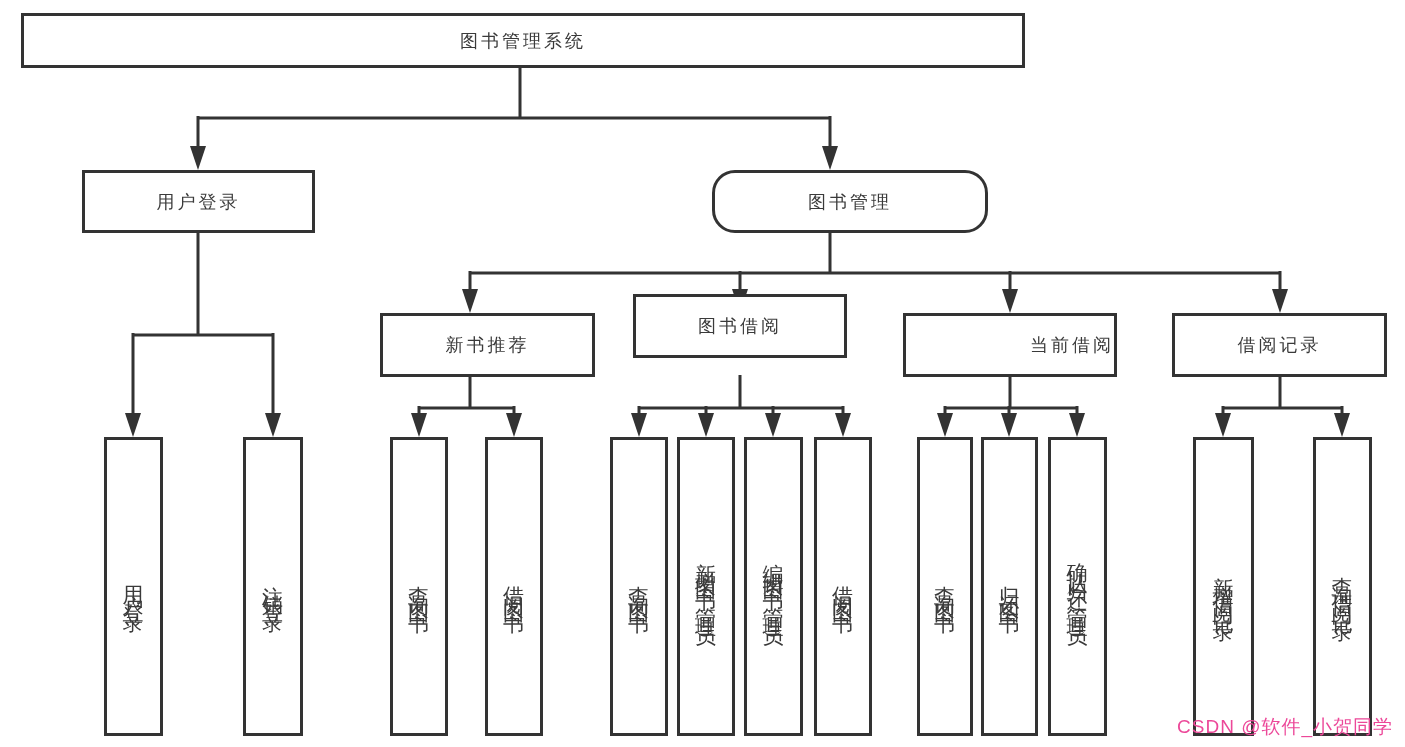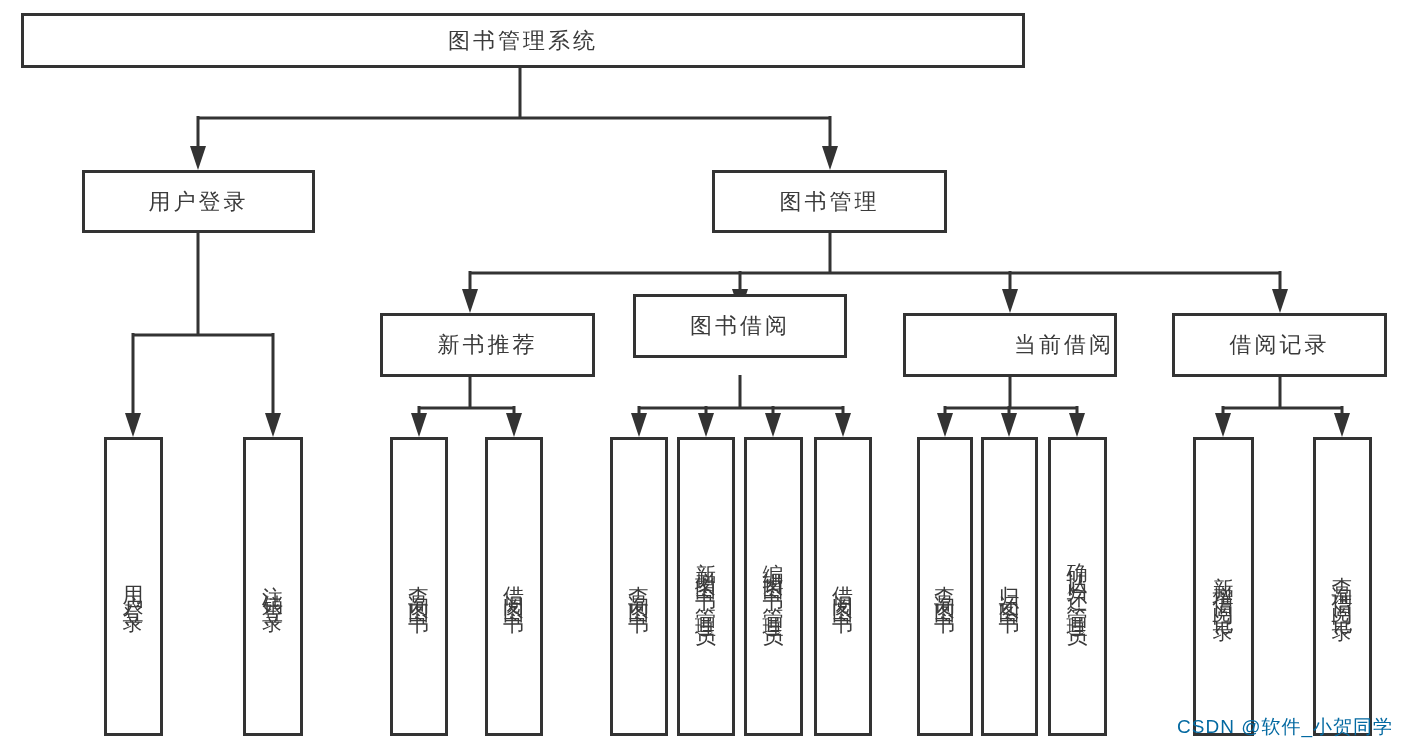--- a/index.html
+++ b/index.html
@@ -16,38 +16,38 @@
     position:absolute;
     box-sizing:border-box;
     background:#ffffff;
     border:3px solid #333333;
     display:flex;
     align-items:center;
     justify-content:center;
     z-index:2;
   }
   .node .hlabel{
-    font-size:22px;
+    font-size:18px;
     letter-spacing:3px;
     white-space:nowrap;
     color:#3a3a3a;
   }
   .leaf .vlabel{
     writing-mode:vertical-rl;
     text-orientation:mixed;
     font-size:21px;
     line-height:1;
     letter-spacing:9px;
     color:#3a3a3a;
   }
   
   .n-root{left:21px;top:13px;width:1004px;height:55px;}
   
   .n-l2a{left:82px;top:170px;width:233px;height:63px;}
-  .n-l2b{left:712px;top:170px;width:235px;height:63px;}
+  .n-l2b{left:712px;top:170px;width:276px;height:63px;border-radius:23px;}
   
   .n-l3a{left:380px;top:313px;width:215px;height:64px;}
   .n-l3b{left:633px;top:294px;width:214px;height:64px;}
   .n-l3c{left:903px;top:313px;width:214px;height:64px;justify-content:flex-end;}
   .n-l3d{left:1172px;top:313px;width:215px;height:64px;}
   
   .leaf{top:437px;height:299px;}
   .n-a1{left:104px;width:59px;}
   .n-a2{left:243px;width:60px;}
   .n-b1{left:390px;width:58px;}
@@ -59,21 +59,21 @@
   .n-d1{left:917px;width:56px;}
   .n-d2{left:981px;width:57px;}
   .n-d3{left:1048px;width:59px;}
   .n-e1{left:1193px;width:61px;}
   .n-e2{left:1313px;width:59px;}
   .watermark{
     position:absolute;
     right:12px;bottom:7px;
     z-index:3;
     font-size:19px;
-    color:#0369a1;
+    color:#ec4899;
     letter-spacing:1px;
     white-space:nowrap;
   }
 </style>
 </head>
 <body>
 
 <div class="canvas">
 
   <svg class="connectors" width="1405" height="747" viewBox="0 0 1405 747">

